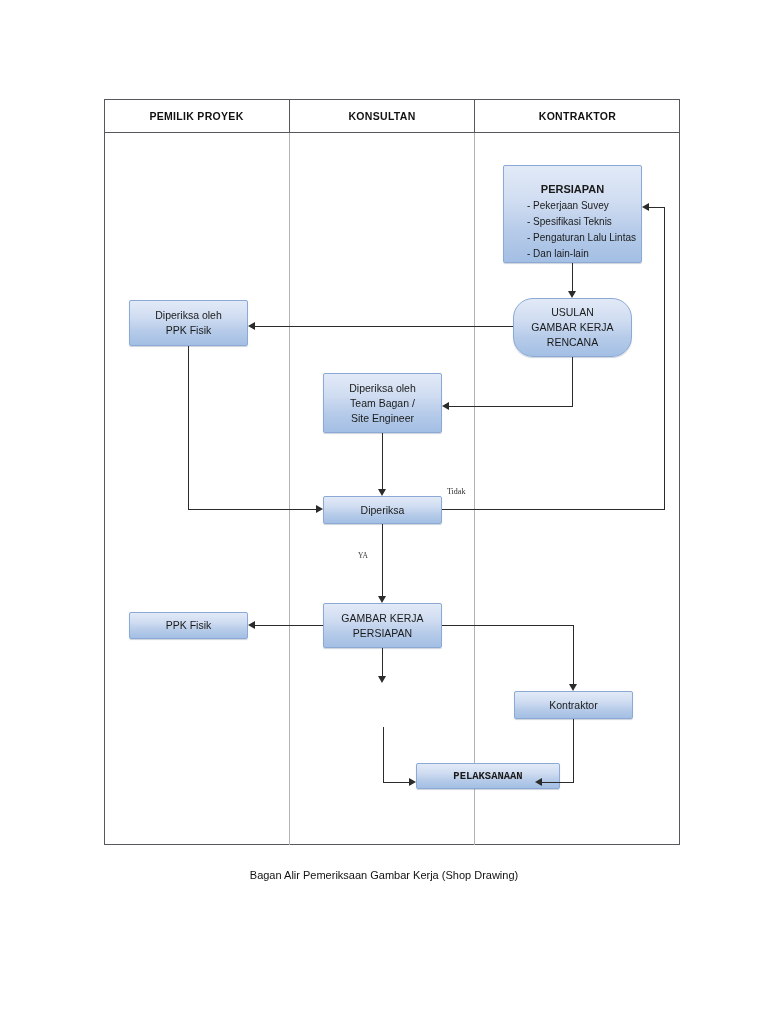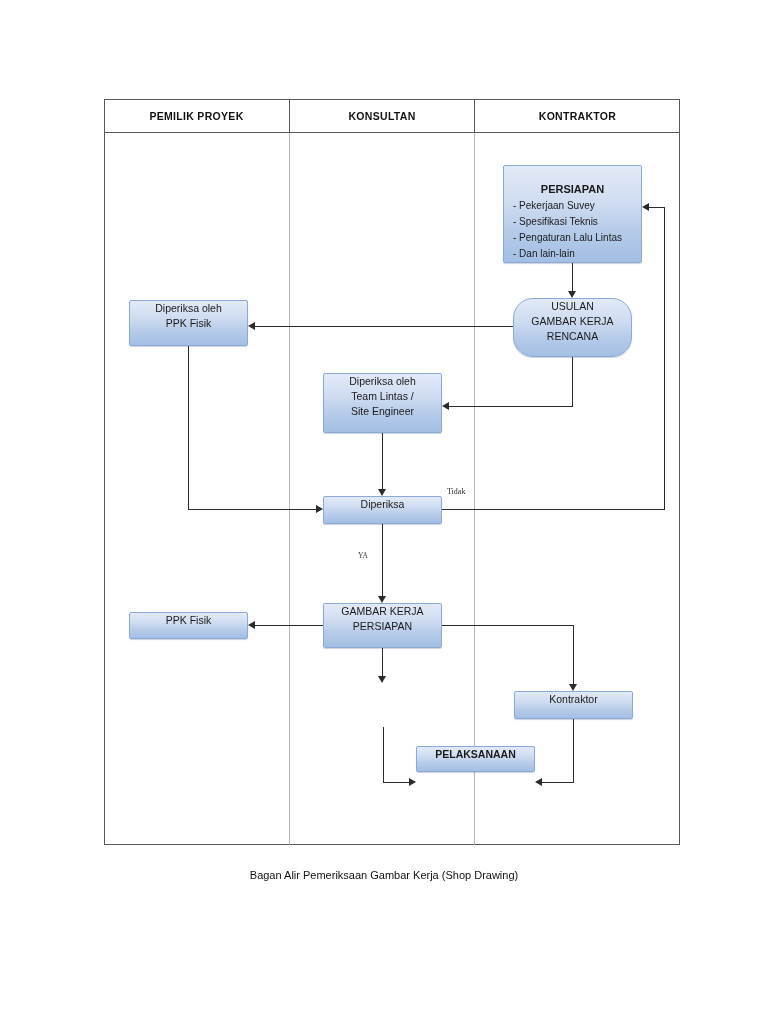--- a/index.html
+++ b/index.html
@@ -73,20 +73,21 @@
   .node {
     position: absolute;
     box-sizing: border-box;
     border: 1px solid #8ba9d4;
     border-radius: 2px;
     background: linear-gradient(180deg, #e2eaf7 0%, #cfdcf1 38%, #b6cbe9 68%, #a3bfe4 100%);
     color: #1a1a1a;
     display: flex;
     flex-direction: column;
     align-items: center;
+    justify-content: center;
     text-align: center;
     font-size: 10.5px;
     line-height: 15px;
     box-shadow: 0 1px 1px rgba(90,110,140,0.30);
   }
   .node .ln { display: block; white-space: nowrap; }
   .node.bold .ln { font-weight: bold; }
   .node.title-block {
     align-items: flex-start;
     justify-content: flex-end;
@@ -94,21 +95,21 @@
   }
   .node.title-block .hd {
     width: 100%;
     text-align: center;
     font-weight: bold;
     font-size: 11px;
     line-height: 16px;
     margin-bottom: 1px;
   }
   .node.title-block .bullets {
-    padding-left: 9px;
+    padding-left: 23px;
     text-align: left;
     font-size: 10px;
     line-height: 16px;
   }
 
   
   .h-line, .v-line {
     position: absolute;
     background: #2b2b2b;
   }
@@ -189,21 +190,21 @@
     <span class="ln">RENCANA</span>
   </div>
 
   <div class="node" style="left:129px; top:300px; width:119px; height:46px;">
     <span class="ln">Diperiksa oleh</span>
     <span class="ln">PPK Fisik</span>
   </div>
 
   <div class="node" style="left:323px; top:373px; width:119px; height:60px;">
     <span class="ln">Diperiksa oleh</span>
-    <span class="ln">Team Lintas /</span>
+    <span class="ln">Team Bagan /</span>
     <span class="ln">Site Engineer</span>
   </div>
 
   <div class="node" style="left:323px; top:496px; width:119px; height:28px;">
     <span class="ln">Diperiksa</span>
   </div>
 
   <div class="node" style="left:323px; top:603px; width:119px; height:45px;">
     <span class="ln">GAMBAR KERJA</span>
     <span class="ln">PERSIAPAN</span>
@@ -211,21 +212,21 @@
 
   <div class="node" style="left:129px; top:612px; width:119px; height:27px;">
     <span class="ln">PPK Fisik</span>
   </div>
 
 
   <div class="node" style="left:514px; top:691px; width:119px; height:28px;">
     <span class="ln">Kontraktor</span>
   </div>
 
-  <div class="node bold" style="left:416px; top:746px; width:119px; height:26px;">
+  <div class="node bold" style="left:416px; top:763px; width:144px; height:26px;font-family:Liberation Mono, monospace;">
     <span class="ln">PELAKSANAAN</span>
   </div>
 
   <div class="v-line" style="left:572px; top:263px; height:28px;"></div>
   <div class="arrow down" style="left:568px; top:291px;"></div>
 
   <div class="h-line" style="left:255px; top:326px; width:258px;"></div>
   <div class="arrow left" style="left:248px; top:321.5px;"></div>
 
   <div class="v-line" style="left:572px; top:357px; height:50px;"></div>

